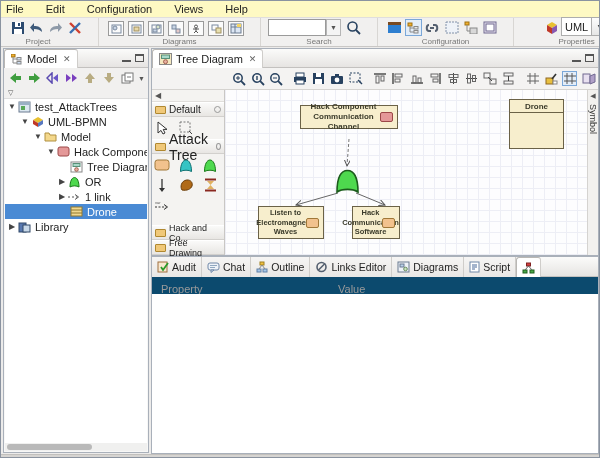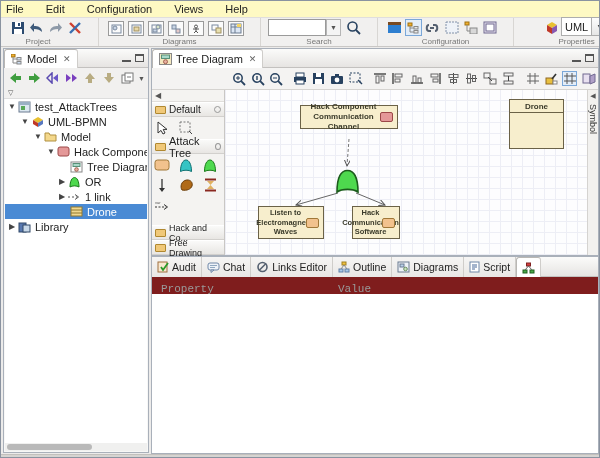--- a/index.html
+++ b/index.html
@@ -87,22 +87,22 @@
   .tag-orange { background:#f2c28d; border:1px solid #a07838; }
   .classbox { position:absolute; background:#f7eecd; border:1px solid #6b6247; }
   .classbox .title { height:13px; border-bottom:1px solid #6b6247; font-size:8px; font-weight:bold; text-align:center;
                      display:flex; align-items:center; justify-content:center; color:#3a3a2a;}
 
   
   #bottom-panel { left:150px; top:255px; width:448px; height:198px; }
   .bt-tabs { position:absolute; left:0; top:0; right:0; height:20px; background:linear-gradient(#fbfbfa,#e6e4e2);
              border-bottom:1px solid #c3c1bf; display:flex; }
   .bt-tabs .tab { height:20px; padding:0 5px; gap:3px; font-size:10.5px; }
-  .cols { position:absolute; left:0; top:20px; right:0; height:24px; background:#7f1d1d; border-bottom:1px solid #e4e4e4;
-          color:#9a9a9a; display:flex; align-items:center;font-family:Liberation Mono, monospace; }
+  .cols { position:absolute; left:0; top:20px; right:0; height:24px; background:#0c4a6e; border-bottom:1px solid #e4e4e4;
+          color:#9a9a9a; display:flex; align-items:center; }
   .col-prop { padding-left:9px; width:186px; }
   .bt-body { position:absolute; left:0; top:37px; right:0; bottom:0; background:#fff; }
 
   .statusbar { position:absolute; left:0; bottom:0; right:0; height:3px; background:#d6d4d1; border-top:1px solid #c2c0bd; }
 </style>
 </head>
 <body>
 
 <div class="win">
 
@@ -596,21 +596,21 @@
           </span>
         <span class="pal-it">
             <svg width="14" height="14">
               <rect x="1" y="1" width="10" height="10" fill="none" stroke="#777" stroke-dasharray="2,1.5"></rect>
               <line x1="10" y1="10" x2="13" y2="13" stroke="#444"></line>
             </svg>
           </span>
       </div>
       <div class="pal-hdr">
         <span class="mini-folder"></span>
-        <span style="font-size:11px;">Attack Tree</span>
+        <span style="font-size:14px;">Attack Tree</span>
         <span class="pin"></span>
       </div>
       <div class="pal-items">
         <span class="pal-it">
             <svg width="16" height="12">
               <rect x="1" y="1" width="14" height="10" rx="2.5" fill="#f2c28d" stroke="#a07838"></rect>
             </svg>
           </span>
         <span class="pal-it">
             <svg width="16" height="15">
@@ -722,35 +722,35 @@
       <div class="tab">
         <svg width="13" height="11">
             <rect x="1" y="1" width="11" height="7" rx="2" fill="#eef2f8" stroke="#7088a8"></rect>
             <polygon points="4,8 4,10.5 7,8" fill="#eef2f8" stroke="#7088a8"></polygon>
             <line x1="3" y1="3.5" x2="10" y2="3.5" stroke="#90a8c0"></line>
             <line x1="3" y1="5.5" x2="8" y2="5.5" stroke="#90a8c0"></line>
           </svg>
         <span>Chat</span>
       </div>
       <div class="tab">
-        <svg width="13" height="12">
-            <circle cx="6.5" cy="6" r="4.5" fill="none" stroke="#556070" stroke-width="1.6"></circle>
-            <line x1="3" y1="9.5" x2="10" y2="2.5" stroke="#556070" stroke-width="1.6"></line>
-          </svg>
-        <span>Links Editor</span>
-      </div>
-      <div class="tab">
         <svg width="12" height="12">
             <rect x="4" y="1" width="4" height="3" fill="#f0c040" stroke="#a08020"></rect>
             <rect x="1" y="8" width="4" height="3" fill="#a8c8e8" stroke="#6080a8"></rect>
             <rect x="7" y="8" width="4" height="3" fill="#a8c8e8" stroke="#6080a8"></rect>
             <line x1="6" y1="4" x2="3" y2="8" stroke="#888"></line>
             <line x1="6" y1="4" x2="9" y2="8" stroke="#888"></line>
           </svg>
         <span>Outline</span>
+      </div>
+      <div class="tab">
+        <svg width="13" height="12">
+            <circle cx="6.5" cy="6" r="4.5" fill="none" stroke="#556070" stroke-width="1.6"></circle>
+            <line x1="3" y1="9.5" x2="10" y2="2.5" stroke="#556070" stroke-width="1.6"></line>
+          </svg>
+        <span>Links Editor</span>
       </div>
       <div class="tab">
         <svg width="13" height="12">
             <rect x="1" y="1" width="11" height="10" fill="#eef2f8" stroke="#6a7a90"></rect>
             <rect x="3" y="3" width="4" height="3" fill="#b8d0e8" stroke="#6a7a90"></rect>
             <circle cx="8.5" cy="8" r="1.8" fill="#c8e0c0" stroke="#6a9060"></circle>
           </svg>
         <span>Diagrams</span>
       </div>
       <div class="tab">

